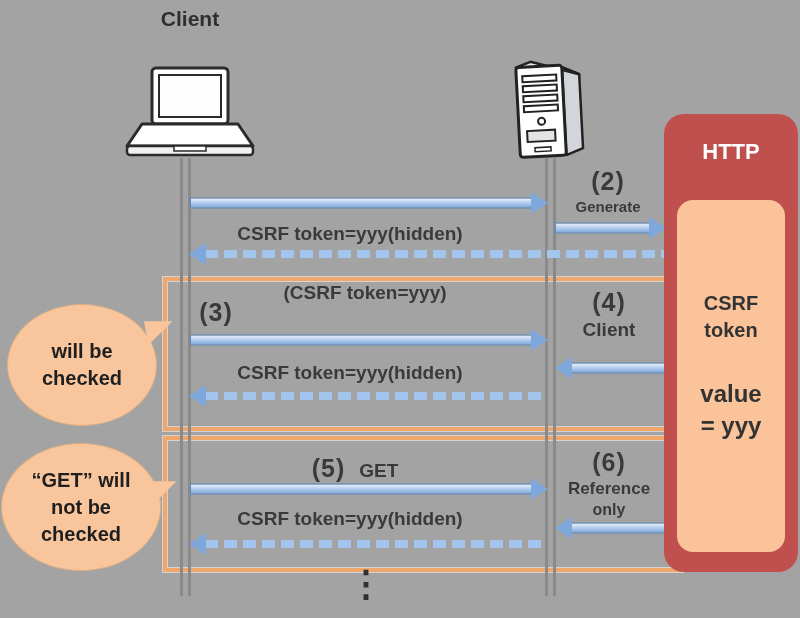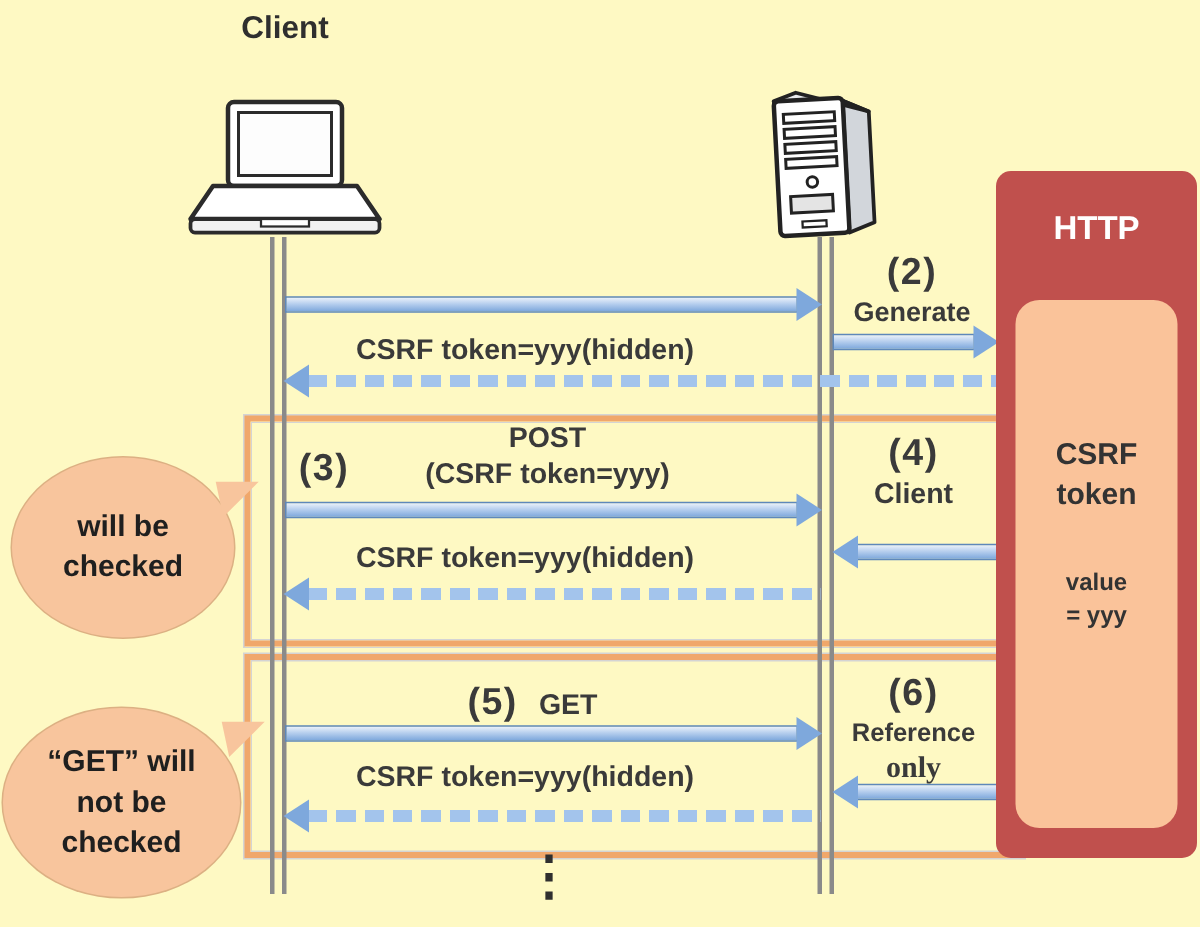--- a/index.html
+++ b/index.html
@@ -1,39 +1,39 @@
 <!DOCTYPE html>
 <html><head>
 <meta charset="utf-8">
 <style>
   html,body{margin:0;padding:0;background:#fff;}
   #canvas{
-    position:relative;width:800px;height:618px;background:#fef9c3;
+    position:relative;width:800px;height:618px;background:#a3a3a3;
     font-family:"Liberation Sans",sans-serif;overflow:hidden;
   }
   .abs{position:absolute;}
   
   .actor-label{position:absolute;text-align:center;font-weight:bold;color:#2f2f2f;
     font-size:21px;line-height:1.25;}
   .actor-label span{display:block;}
   
   .lifeline{position:absolute;top:158px;height:438px;width:5px;
     border-left:3px solid #8a8a8a;border-right:3px solid #8a8a8a;z-index:2;}
   
   .session{position:absolute;left:664px;top:114px;width:134px;height:458px;
-    background:#C0504D;border-radius:10px;z-index:5;}
+    background:#C0504D;border-radius:20px;z-index:5;}
   .session-title{margin-top:24px;text-align:center;color:#fff;font-weight:bold;
     font-size:22px;line-height:1.3;}
   .session-title span{display:block;}
   .session-panel{position:absolute;left:13px;top:86px;width:108px;height:352px;
     background:#FAC39A;border-radius:16px;}
   .session-panel .txt{margin-top:90px;text-align:center;font-weight:bold;color:#333;
     font-size:20px;line-height:1.35;padding:0 26px;}
   .session-panel .val{margin-top:34px;text-align:center;font-weight:bold;color:#333;
-    font-size:16px;line-height:1.35;}
+    font-size:24px;line-height:1.35;}
   .session-panel .val span{display:block;}
   
   .frame{position:absolute;border:4px solid #F0A76B;z-index:1;
     box-shadow:0 0 0 1px #d4d4d4, inset 0 0 0 1px #d4d4d4;background:transparent;}
   
   .arrow{position:absolute;height:22px;z-index:3;}
   .arrow .shaft{position:absolute;top:50%;transform:translateY(-50%);height:9px;
     background:linear-gradient(180deg,#eaf1fa 0%,#b7cfee 45%,#7ea8dc 100%);
     border:1px solid #5e88ba;}
   .arrow.right .shaft{left:0;right:15px;}
@@ -119,38 +119,37 @@
   <div class="frame" style="left:163px;top:277px;width:512px;height:146px;"></div>
   <div class="frame" style="left:163px;top:436px;width:512px;height:128px;"></div>
 
   <div class="arrow right" style="left:190px;top:192px;width:357px;">
     <div class="shaft"></div>
       <div class="head"></div>
   </div>
 
   <div class="msg-label" style="left:552px;top:165px;width:112px;">
     <span class="num block">(2)</span>
-    <span class="block" style="font-size:18px;">Generate</span>
+    <span class="block" style="font-size:15px;">Generate</span>
   </div>
   <div class="arrow right" style="left:555px;top:217px;width:110px;">
     <div class="shaft"></div>
       <div class="head"></div>
   </div>
 
   <div class="msg-label" style="left:222px;top:222px;width:256px;">CSRF token=yyy(hidden)</div>
   <div class="arrow left dashed" style="left:190px;top:243px;width:474px;">
     <div class="shaft"></div>
       <div class="head"></div>
   </div>
 
   <div class="msg-label" style="left:193px;top:296px;width:46px;">
     <span class="num">(3)</span>
   </div>
   <div class="msg-label" style="left:245px;top:281px;width:240px;">
-    <span class="block">POST</span>
     <span class="block">(CSRF token=yyy)</span>
   </div>
   <div class="arrow right" style="left:190px;top:329px;width:357px;">
     <div class="shaft"></div>
       <div class="head"></div>
   </div>
 
   <div class="msg-label" style="left:556px;top:286px;width:106px;">
     <span class="num block">(4)</span>
     <span class="block">Client</span>
@@ -170,42 +169,42 @@
     <span class="num gap">(5)</span><span>GET</span>
   </div>
   <div class="arrow right" style="left:190px;top:478px;width:357px;">
     <div class="shaft"></div>
       <div class="head"></div>
   </div>
 
   <div class="msg-label" style="left:550px;top:446px;width:118px;">
     <span class="num block">(6)</span>
     <span class="block" style="font-size:17px;">Reference</span>
-    <span class="block" style="font-size:20px;font-family:Liberation Serif, serif;">only</span>
+    <span class="block" style="font-size:16px;">only</span>
   </div>
   <div class="arrow left" style="left:556px;top:517px;width:109px;">
     <div class="shaft"></div>
       <div class="head"></div>
   </div>
 
   <div class="msg-label" style="left:212px;top:507px;width:276px;">CSRF token=yyy(hidden)</div>
   <div class="arrow left dashed" style="left:190px;top:533px;width:357px;">
     <div class="shaft"></div>
       <div class="head"></div>
   </div>
 
   <div class="bubble" style="left:8px;top:305px;width:148px;height:120px;">
     <div>
       <span>will be</span>
       <span>checked</span>
     </div>
   </div>
   <div class="tail" style="left:146px;top:318px;"></div>
 
-  <div class="bubble" style="left:2px;top:472px;width:158px;height:126px;">
+  <div class="bubble" style="left:2px;top:444px;width:158px;height:126px;">
     <div>
       <span>“GET” will</span>
       <span>not be</span>
       <span>checked</span>
     </div>
   </div>
   <div class="tail" style="left:150px;top:478px;"></div>
 
   <div class="dots" style="left:348px;top:566px;width:30px;">⋮</div>
 

